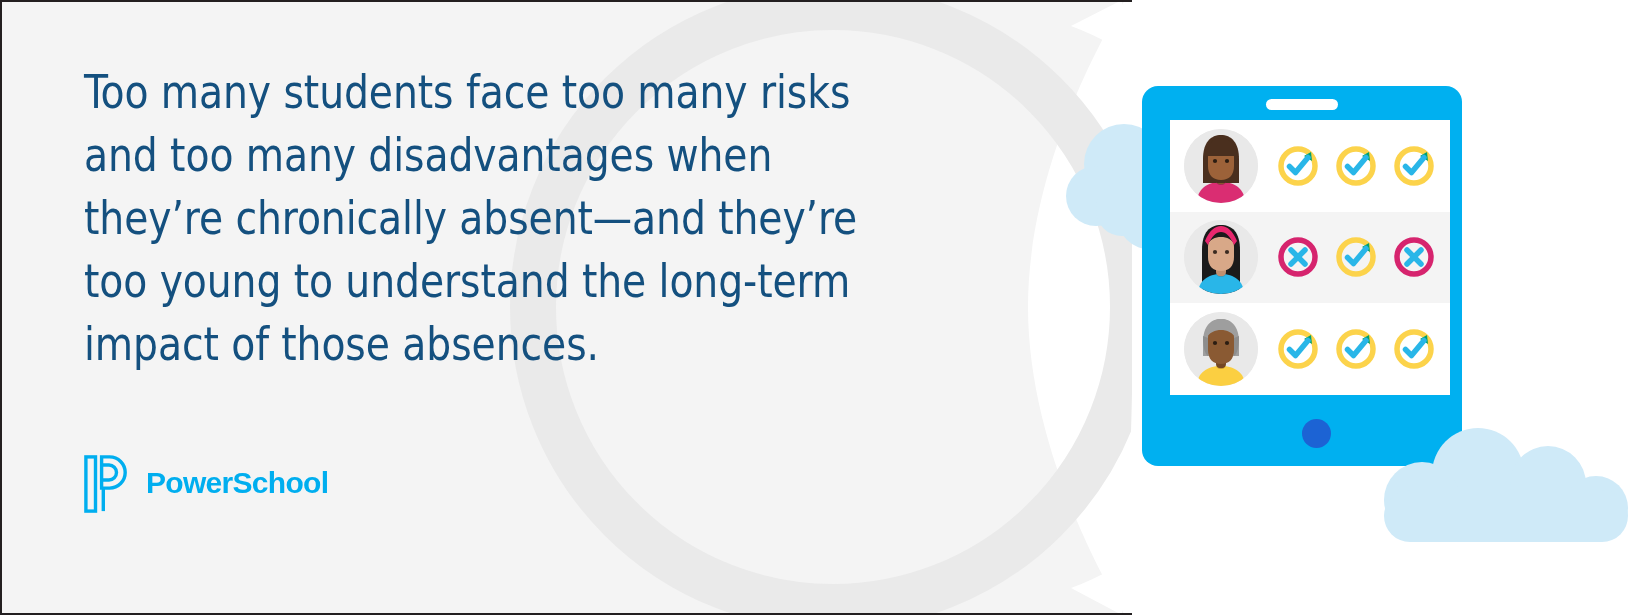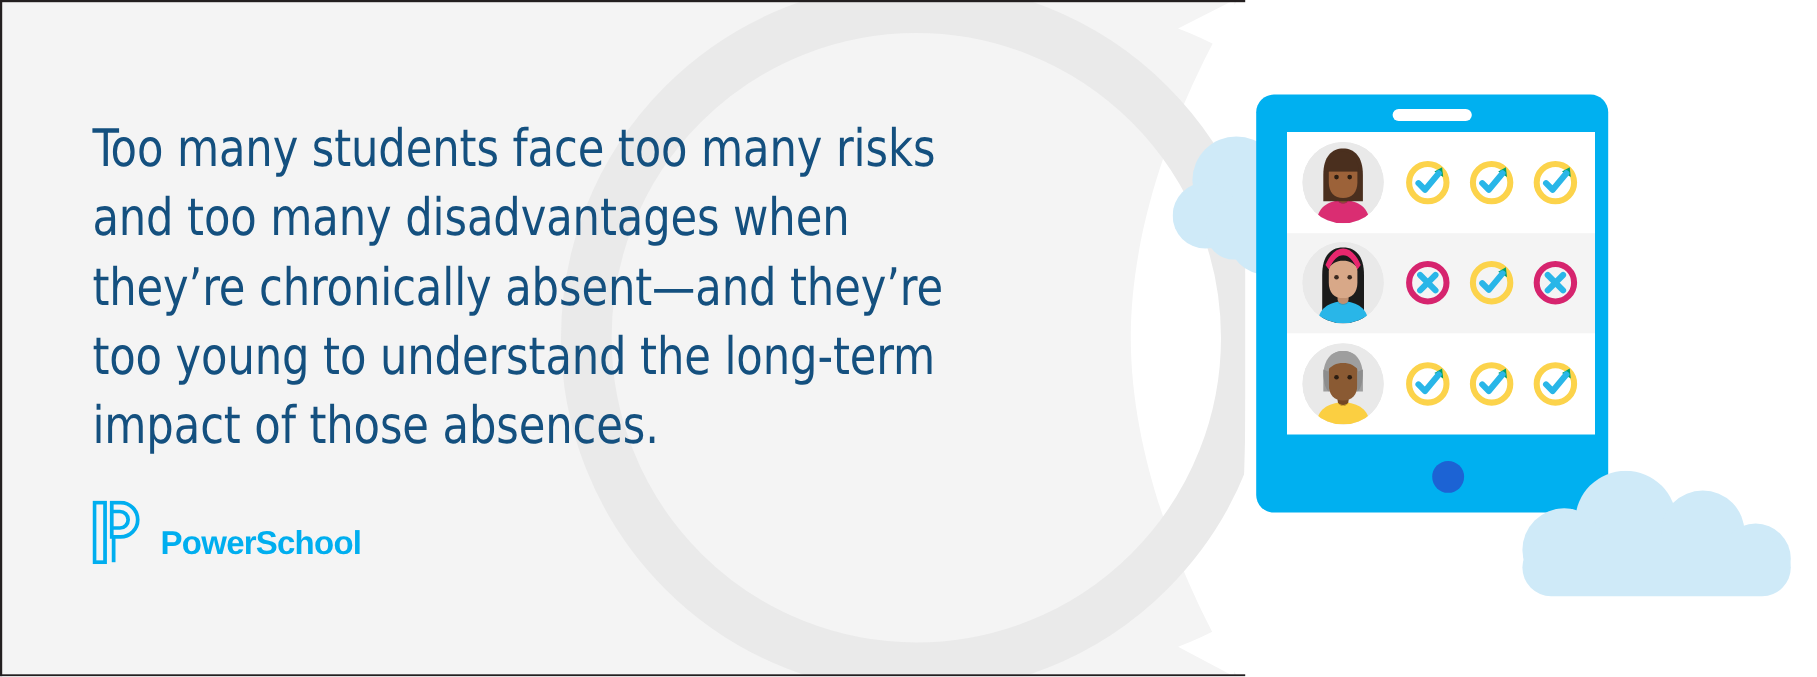--- a/index.html
+++ b/index.html
@@ -29,42 +29,41 @@
     height: 615px;
     display: block;
   }
 
   
   .copy-block {
     position: absolute;
     left: 84px;
     top: 60px;
     width: 880px;
-    margin-top: 44px;
   }
   .headline {
     margin: 0;
     color: #14507f;
     font-family: "Liberation Sans Narrow", "DejaVu Sans Condensed", "Liberation Sans", sans-serif;
     font-size: 47px;
     line-height: 63px;
     font-weight: 400;
     letter-spacing: -0.1px;
     white-space: pre-line;
     transform: scaleX(0.93);
     transform-origin: left top;
   }
 
   
   .logo {
     position: absolute;
     left: 84px;
     top: 455px;
     display: flex;
-    align-items: flex-end;
+    align-items: center;
     gap: 14px;
   }
   .logo-mark { display: block; }
   .logo-word { display: block; }
 
   
   .tablet-layer {
     position: absolute;
     left: 0; top: 0;
     width: 1652px;

